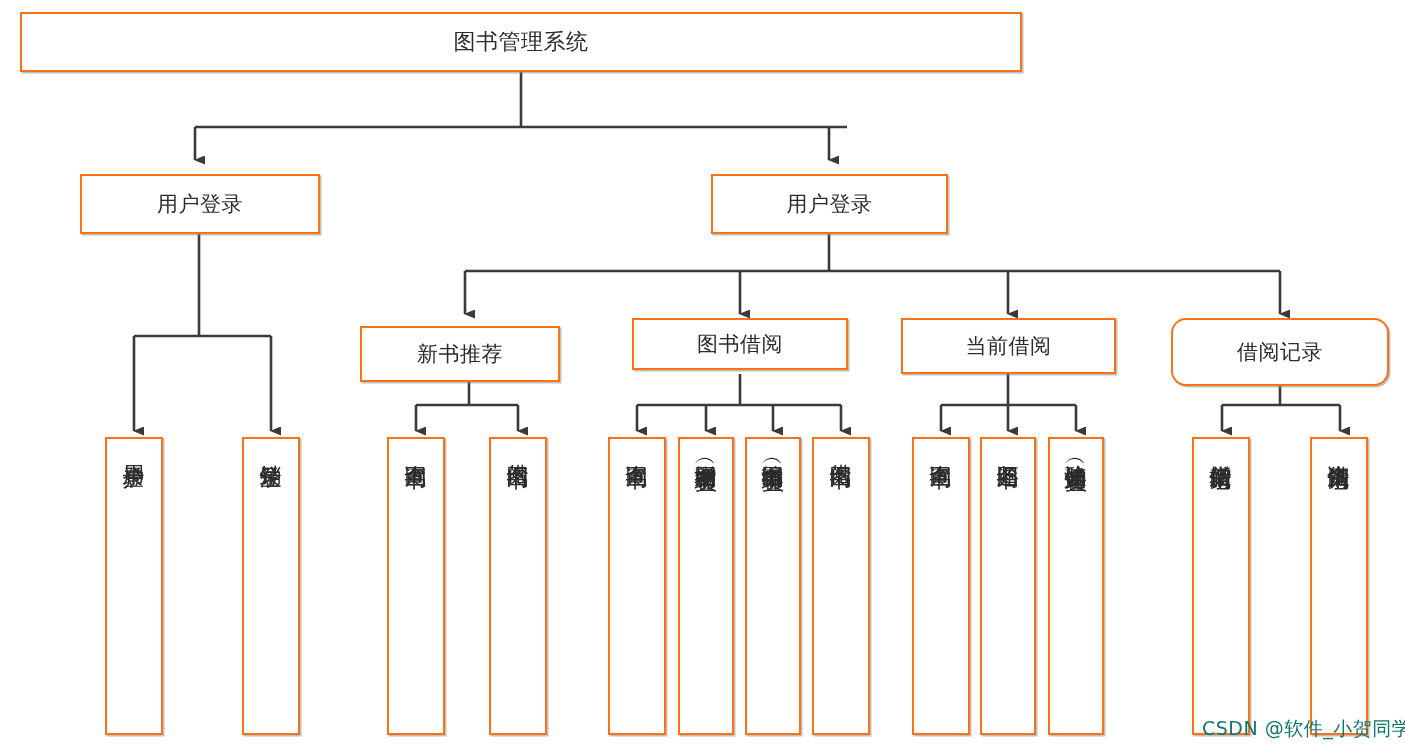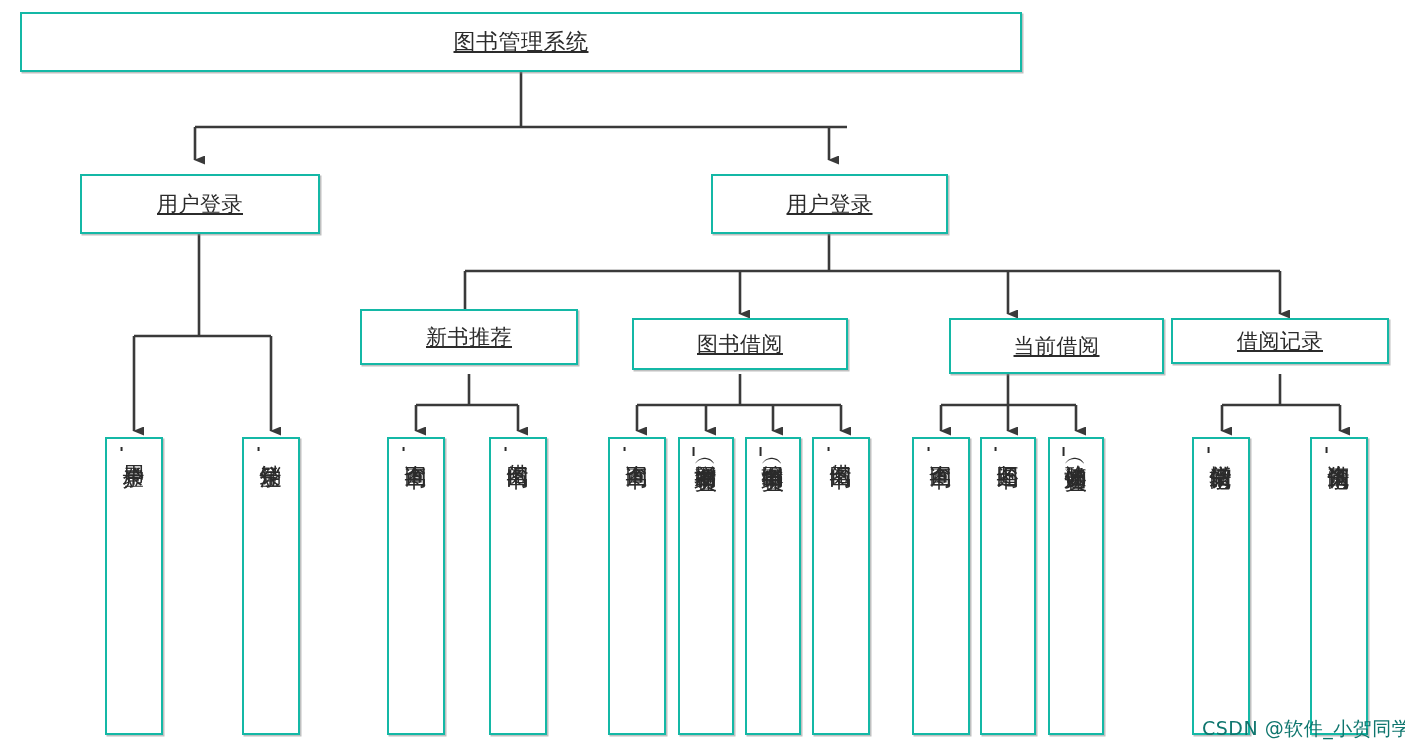--- a/index.html
+++ b/index.html
@@ -23,27 +23,26 @@
     left: 0;
     top: 0;
     width: 1405px;
     height: 747px;
     pointer-events: none;
   }
   .node {
     position: absolute;
     box-sizing: border-box;
     background: #ffffff;
-    border: 2px solid #14b8a6;
+    border: 2px solid #f97316;
     display: flex;
     align-items: center;
     justify-content: center;
     color: #2b2b2b;
     box-shadow: 1.5px 1.5px 0 0 rgba(140,140,140,0.55);
-    text-decoration: underline;
   }
   .node .lbl {
     display: block;
     text-align: center;
     line-height: 1.18;
     letter-spacing: 0.5px;
   }
   
   .node.h .lbl {
     writing-mode: horizontal-tb;
@@ -132,30 +131,30 @@
     <span class="lbl">图书管理系统</span>
   </div>
 
   <div class="node h" style="left:80px; top:174px; width:240px; height:60px;">
     <span class="lbl">用户登录</span>
   </div>
   <div class="node h" style="left:711px; top:174px; width:237px; height:60px;">
     <span class="lbl">用户登录</span>
   </div>
 
-  <div class="node h" style="left:360px; top:309px; width:218px; height:56px;align-items:center;">
+  <div class="node h" style="left:360px; top:326px; width:200px; height:56px;align-items:center;">
     <span class="lbl">新书推荐</span>
   </div>
   <div class="node h" style="left:632px; top:318px; width:216px; height:52px;">
     <span class="lbl">图书借阅</span>
   </div>
-  <div class="node h" style="left:901px; top:318px; width:215px; height:56px;margin-left:48px;">
+  <div class="node h" style="left:901px; top:318px; width:215px; height:56px;">
     <span class="lbl">当前借阅</span>
   </div>
-  <div class="node h" style="left:1171px; top:318px; width:218px; height:46px;">
+  <div class="node h" style="left:1171px; top:318px; width:218px; height:68px;border-radius:15px;">
     <span class="lbl">借阅记录</span>
   </div>
 
   <div class="node v" style="left:105px; top:437px; width:58px; height:298px;">
     <span class="lbl">用户登录</span>
   </div>
   <div class="node v" style="left:242px; top:437px; width:58px; height:298px;">
     <span class="lbl">注销登录</span>
   </div>
 

